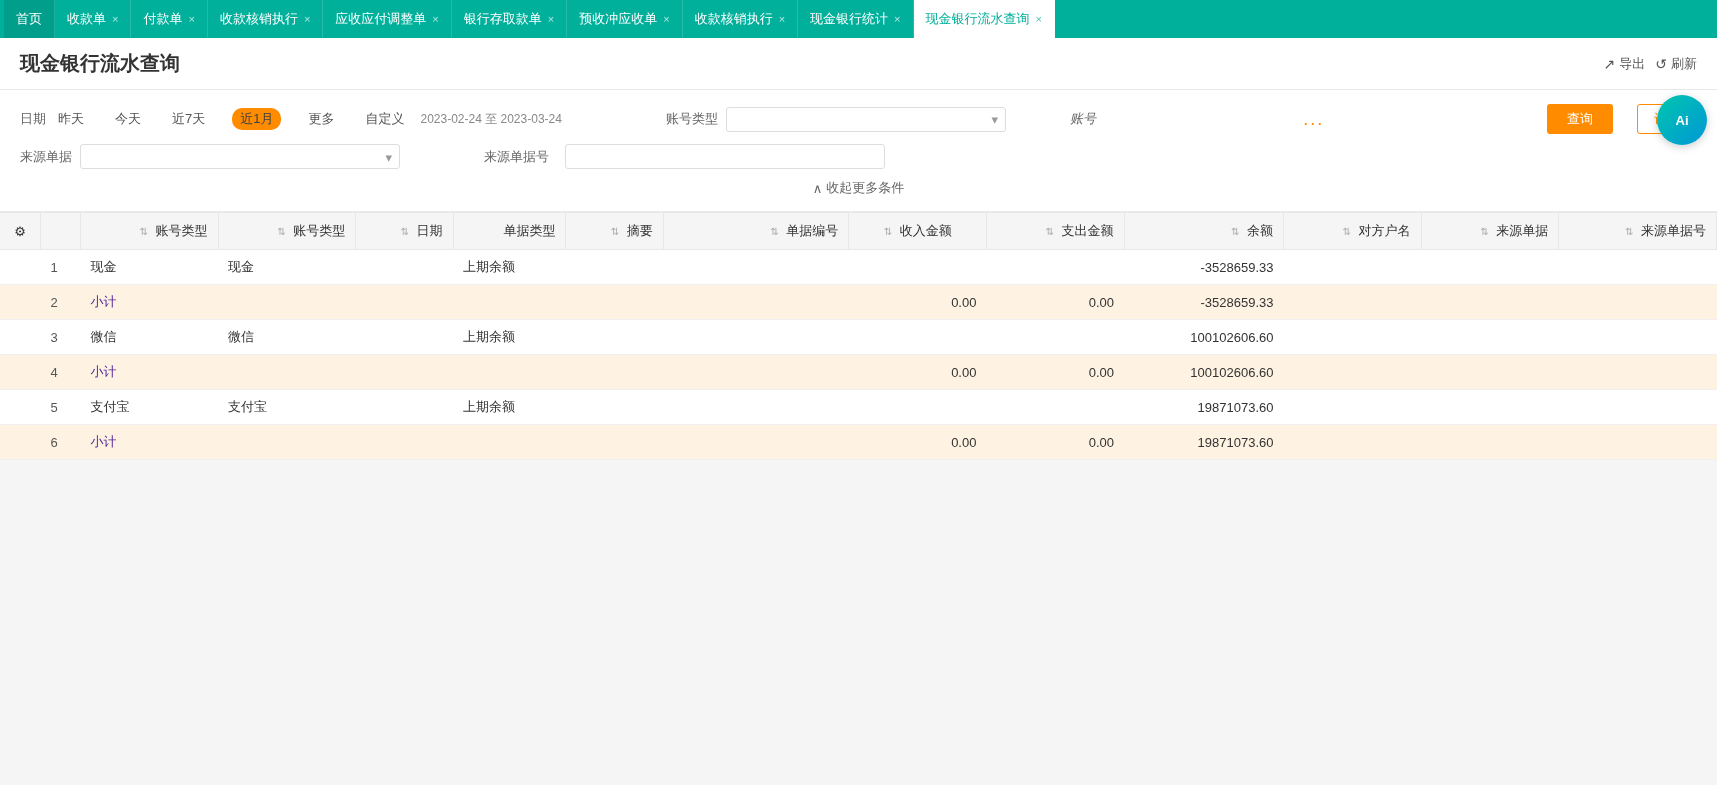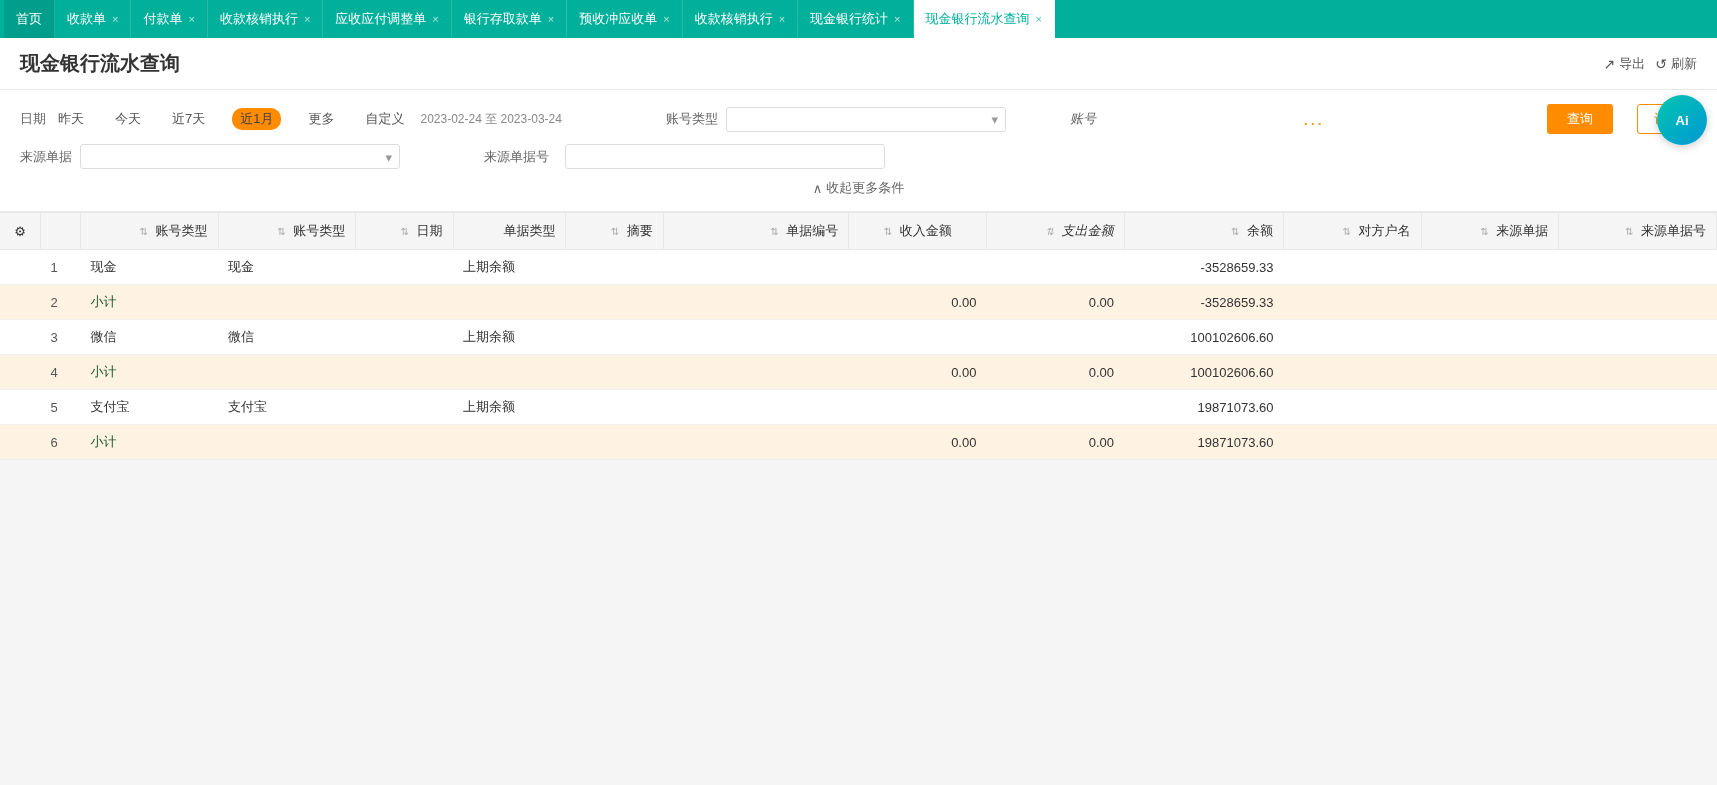--- a/index.html
+++ b/index.html
@@ -228,21 +228,21 @@
     }
     tbody td {
       padding: 8px 10px;
       color: #333;
       white-space: nowrap;
     }
     tbody td.num-col {
       color: #555;
     }
     tbody td.orange-text {
-      color: #14532d;
+      color: #4c1d95;
     }
 
     
     .gear-icon {
       display: inline-flex;
       align-items: center;
       justify-content: center;
       width: 20px;
       height: 20px;
       cursor: pointer;
@@ -417,21 +417,21 @@
           <span>摘要</span>
         </th>
         <th style="min-width:120px;">
           <span class="sort-arrows">⇅</span>
           <span>单据编号</span>
         </th>
         <th style="text-align:center;">
           <span class="sort-arrows">⇅</span>
           <span>收入金额</span>
         </th>
-        <th style="text-align:right;font-style:italic;">
+        <th style="text-align:right;">
           <span class="sort-arrows">⇅</span>
           <span>支出金额</span>
         </th>
         <th style="text-align:right;">
           <span class="sort-arrows">⇅</span>
           <span>余额</span>
         </th>
         <th>
           <span class="sort-arrows">⇅</span>
           <span>对方户名</span>

